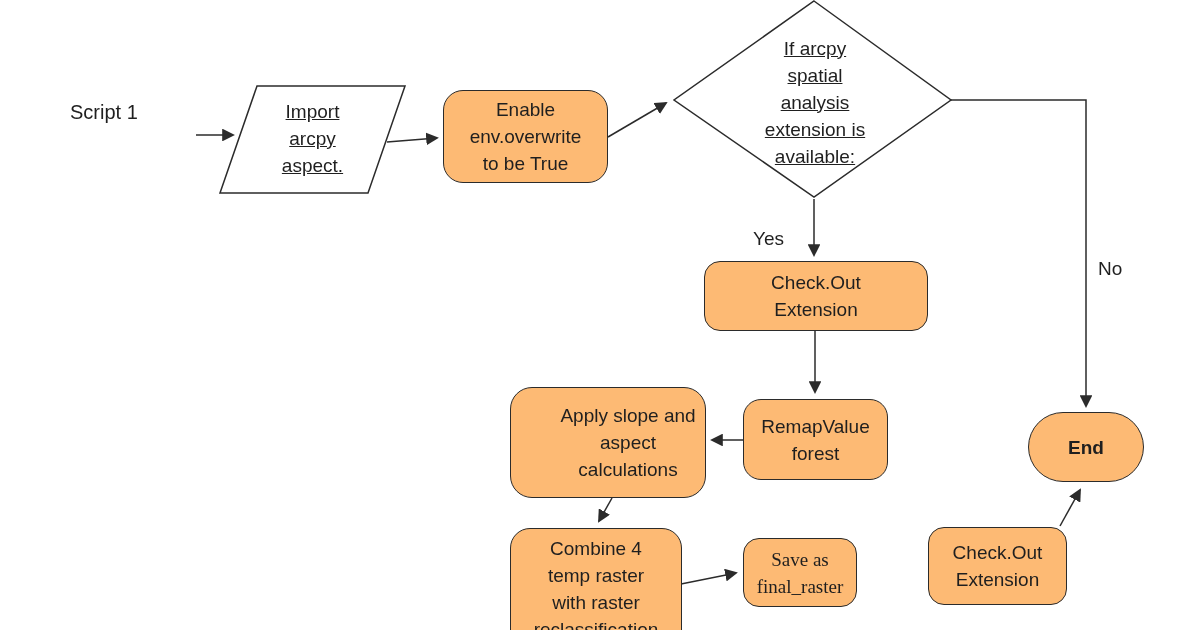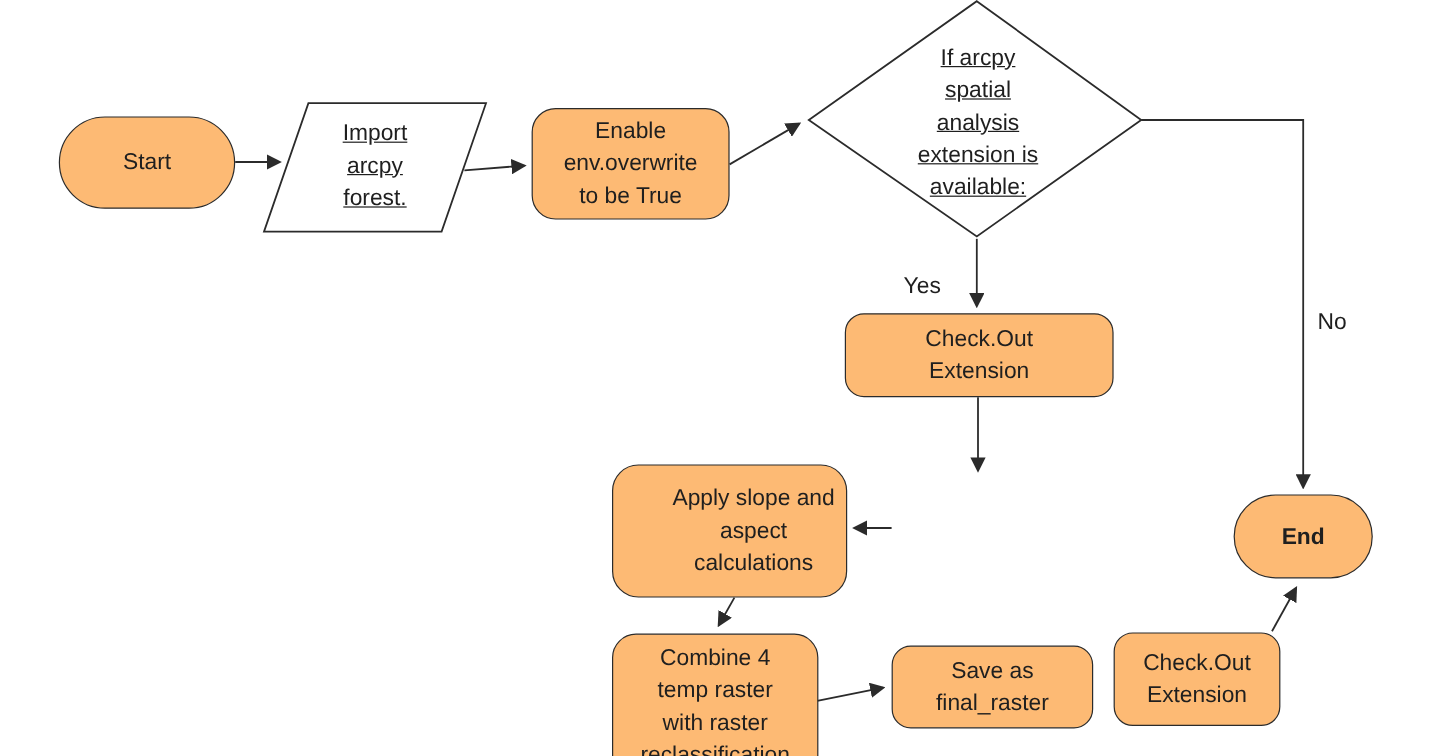--- a/index.html
+++ b/index.html
@@ -78,54 +78,55 @@
     <path d="M815,331 V392" marker-end="url(#arrow)"></path>
     <path d="M743,440 H712" marker-end="url(#arrow)"></path>
     <path d="M612,498 L599,521" marker-end="url(#arrow)"></path>
     <path d="M681,584 L736,573" marker-end="url(#arrow)"></path>
     <path d="M951,100 H1086 V406" marker-end="url(#arrow)"></path>
     <path d="M1060,526 L1080,490" marker-end="url(#arrow)"></path>
   </svg>
 
   <div class="title-label" style="left:70px; top:52px;margin-top:48px;">Script 1</div>
 
-  <div class="node" style="left:49px; top:97px; width:147px; height:77px; border-radius:39px;">Start</div>
 
   <div class="shape-text" style="left:240px; top:94px; width:145px; height:88px;">Import
 arcpy
-forest.</div>
+aspect.</div>
 
   <div class="node" style="left:443px; top:90px; width:165px; height:93px; border-radius:20px;">Enable
 env.overwrite
 to be True</div>
 
   <div class="shape-text" style="left:740px; top:32px; width:150px; height:140px;">If arcpy
 spatial
 analysis
 extension is
 available:</div>
 
   <div class="float-label" style="left:753px; top:227px;text-align:right;">Yes</div>
 
   <div class="float-label" style="left:1060px; top:257px;margin-left:38px;">No</div>
 
   <div class="node" style="left:704px; top:261px; width:224px; height:70px; border-radius:16px;">Check.Out
 Extension</div>
 
+  <div class="node" style="left:743px; top:399px; width:145px; height:81px; border-radius:18px;">RemapValue
+forest</div>
 
   <div class="node" style="left:510px; top:387px; width:196px; height:111px; border-radius:22px;padding-left:40px;">Apply slope and
 aspect
 calculations</div>
 
   <div class="node" style="left:510px; top:528px; width:172px; height:122px; border-radius:20px;">Combine 4
 temp raster
 with raster
 reclassification</div>
 
-  <div class="node" style="left:743px; top:538px; width:168px; height:69px; border-radius:16px;">Save as
+  <div class="node" style="left:743px; top:538px; width:114px; height:69px; border-radius:16px;font-family:Liberation Serif, serif;">Save as
 final_raster</div>
 
   <div class="node" style="left:1028px; top:412px; width:116px; height:70px; border-radius:35px;font-weight:bold;">End</div>
 
   <div class="node" style="left:928px; top:527px; width:139px; height:78px; border-radius:16px;">Check.Out
 Extension</div>
 
 </div>
 
 </body></html>

